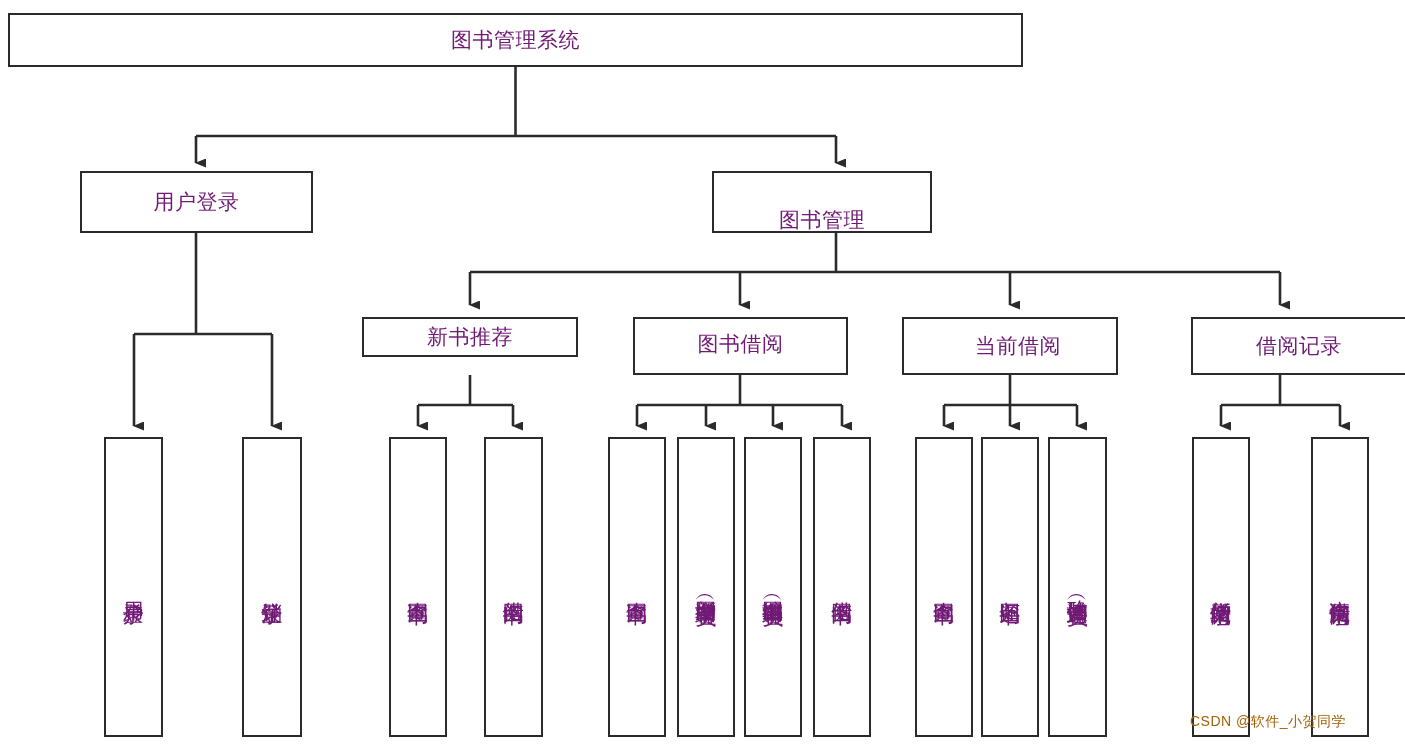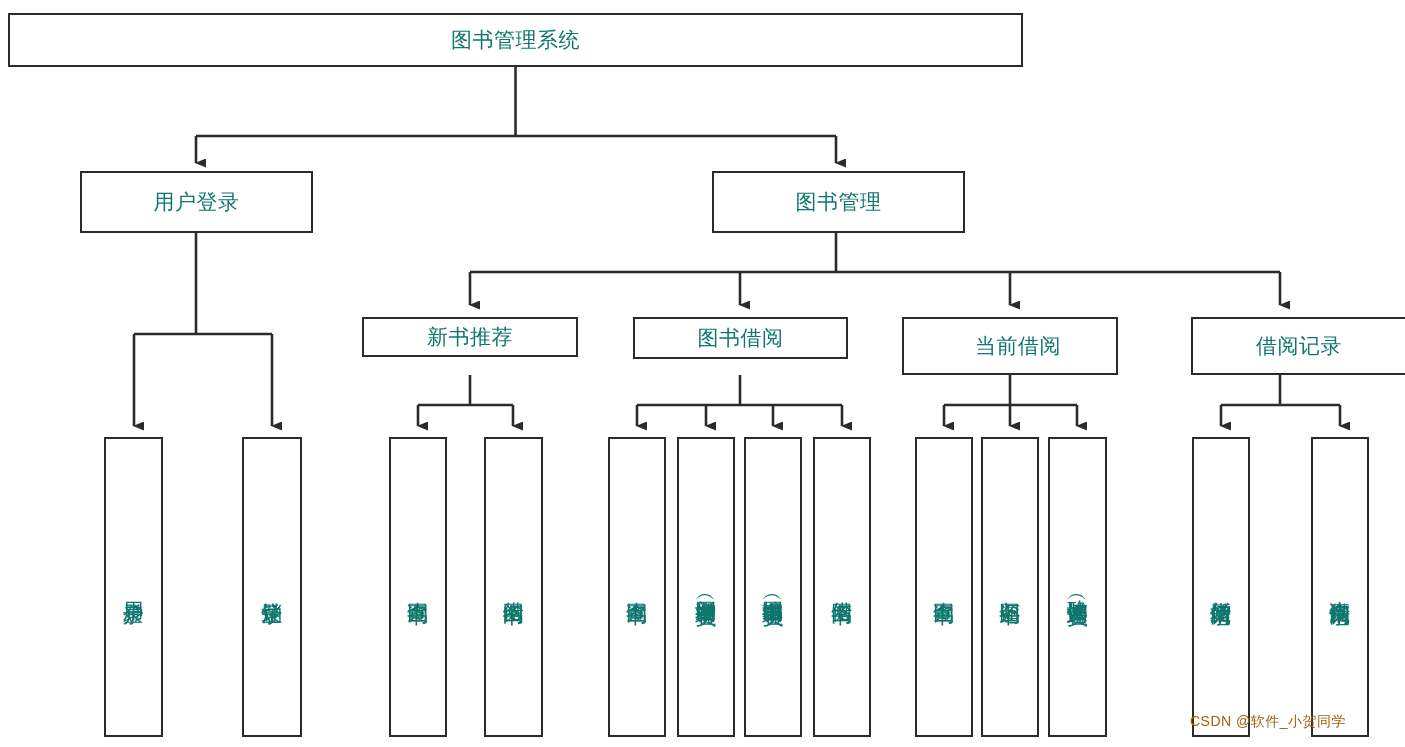--- a/index.html
+++ b/index.html
@@ -25,21 +25,21 @@
     height: 747px;
   }
   .node-box {
     position: absolute;
     box-sizing: border-box;
     border: 2px solid #2b2b2b;
     background: #ffffff;
     display: flex;
     align-items: center;
     justify-content: center;
-    color: #0f766e;
+    color: #701a75;
     overflow: hidden;
   }
   .node-h {
     font-size: 21px;
     letter-spacing: 0.5px;
     line-height: 1.1;
     white-space: nowrap;
   }
   .node-v {
     writing-mode: vertical-rl;
@@ -116,28 +116,28 @@
     </g>
   </svg>
 
   <div class="node-box node-h" style="left:8px; top:13px; width:1015px; height:54px;">
     <span>图书管理系统</span>
   </div>
 
   <div class="node-box node-h" style="left:80px; top:171px; width:233px; height:62px;">
     <span>用户登录</span>
   </div>
-  <div class="node-box node-h" style="left:712px; top:171px; width:253px; height:62px;">
+  <div class="node-box node-h" style="left:712px; top:171px; width:220px; height:62px;align-items:flex-end;">
     <span>图书管理</span>
   </div>
 
   <div class="node-box node-h" style="left:362px; top:317px; width:216px; height:40px;">
     <span>新书推荐</span>
   </div>
-  <div class="node-box node-h" style="left:633px; top:317px; width:215px; height:42px;">
+  <div class="node-box node-h" style="left:633px; top:317px; width:215px; height:58px;font-family:Liberation Mono, monospace;">
     <span>图书借阅</span>
   </div>
   <div class="node-box node-h" style="left:902px; top:317px; width:216px; height:58px;padding-left:16px;">
     <span>当前借阅</span>
   </div>
   <div class="node-box node-h" style="left:1172px; top:317px; width:216px; height:58px;margin-left:19px;">
     <span>借阅记录</span>
   </div>
 
   <div class="node-box node-v" style="left:104px; top:437px; width:59px; height:300px;">

